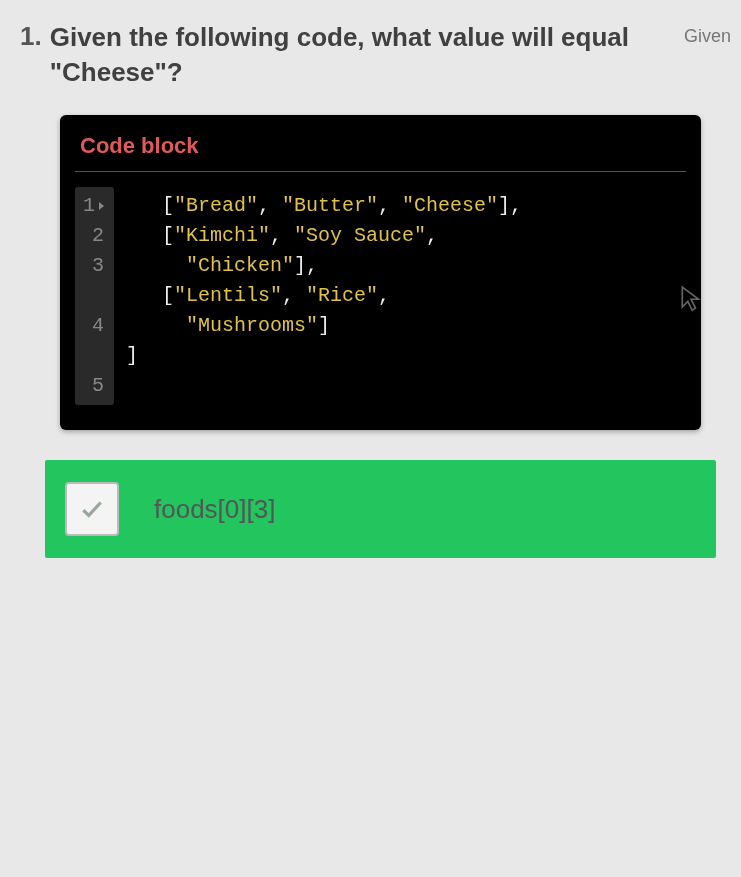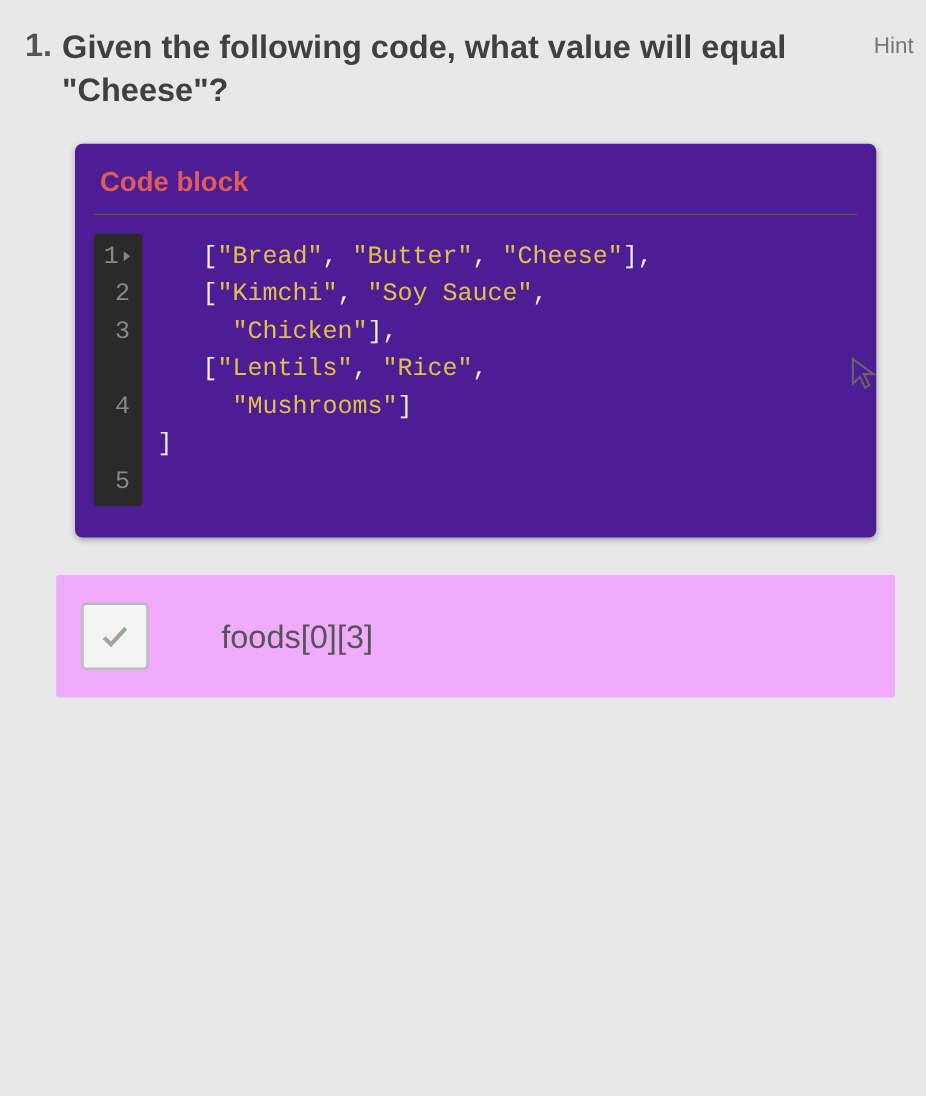--- a/index.html
+++ b/index.html
@@ -35,21 +35,21 @@
     }
     .hint {
       font-size: 18px;
       color: #777;
       margin-left: 20px;
       margin-top: 6px;
       white-space: nowrap;
     }
     .codeblock-wrap {
       margin: 0 40px 30px 40px;
-      background: #4c1d95;
+      background: #000000;
       border-radius: 6px;
       padding: 18px 0 25px 0;
       box-shadow: 0 2px 5px rgba(0,0,0,0.3);
     }
     .codeblock-title {
       color: #e05a5a;
       font-size: 22px;
       font-weight: 600;
       padding: 0 20px 12px 20px;
     }
@@ -92,25 +92,24 @@
     .tk-ident { color: #eee; }
     .tk-op    { color: #e05a5a; }
     .tk-punc  { color: #eee; }
     .tk-str   { color: #e0c24a; }
     .answers {
       margin: 0 25px 0 25px;
     }
     .answer {
       display: flex;
       align-items: center;
-      background: #f0abfc;
+      background: #22c55e;
       margin-bottom: 32px;
       padding: 22px 20px;
       border-radius: 2px;
-      gap: 23px;
     }
     .answer:last-child { margin-bottom: 0; }
     .checkbox {
       width: 54px;
       height: 54px;
       border: 2px solid #bbb;
       border-radius: 4px;
       background: #f4f4f4;
       display: flex;
       align-items: center;
@@ -137,21 +136,21 @@
       height: 60px;
       overflow: hidden;
     }
   </style>
 </head>
 <body>
 
 <div class="question-row">
   <div class="q-number">1.</div>
   <div class="q-text">Given the following code, what value will equal "Cheese"?</div>
-  <div class="hint">Hint</div>
+  <div class="hint">Given</div>
 </div>
 
 <div class="codeblock-wrap">
   <div class="codeblock-title">Code block</div>
   <hr class="codeblock-rule">
   <div class="code-area">
     <div class="gutter" id="gutter">
         <div class="fold">1</div>
         <div>2</div>
         <div>3</div>

